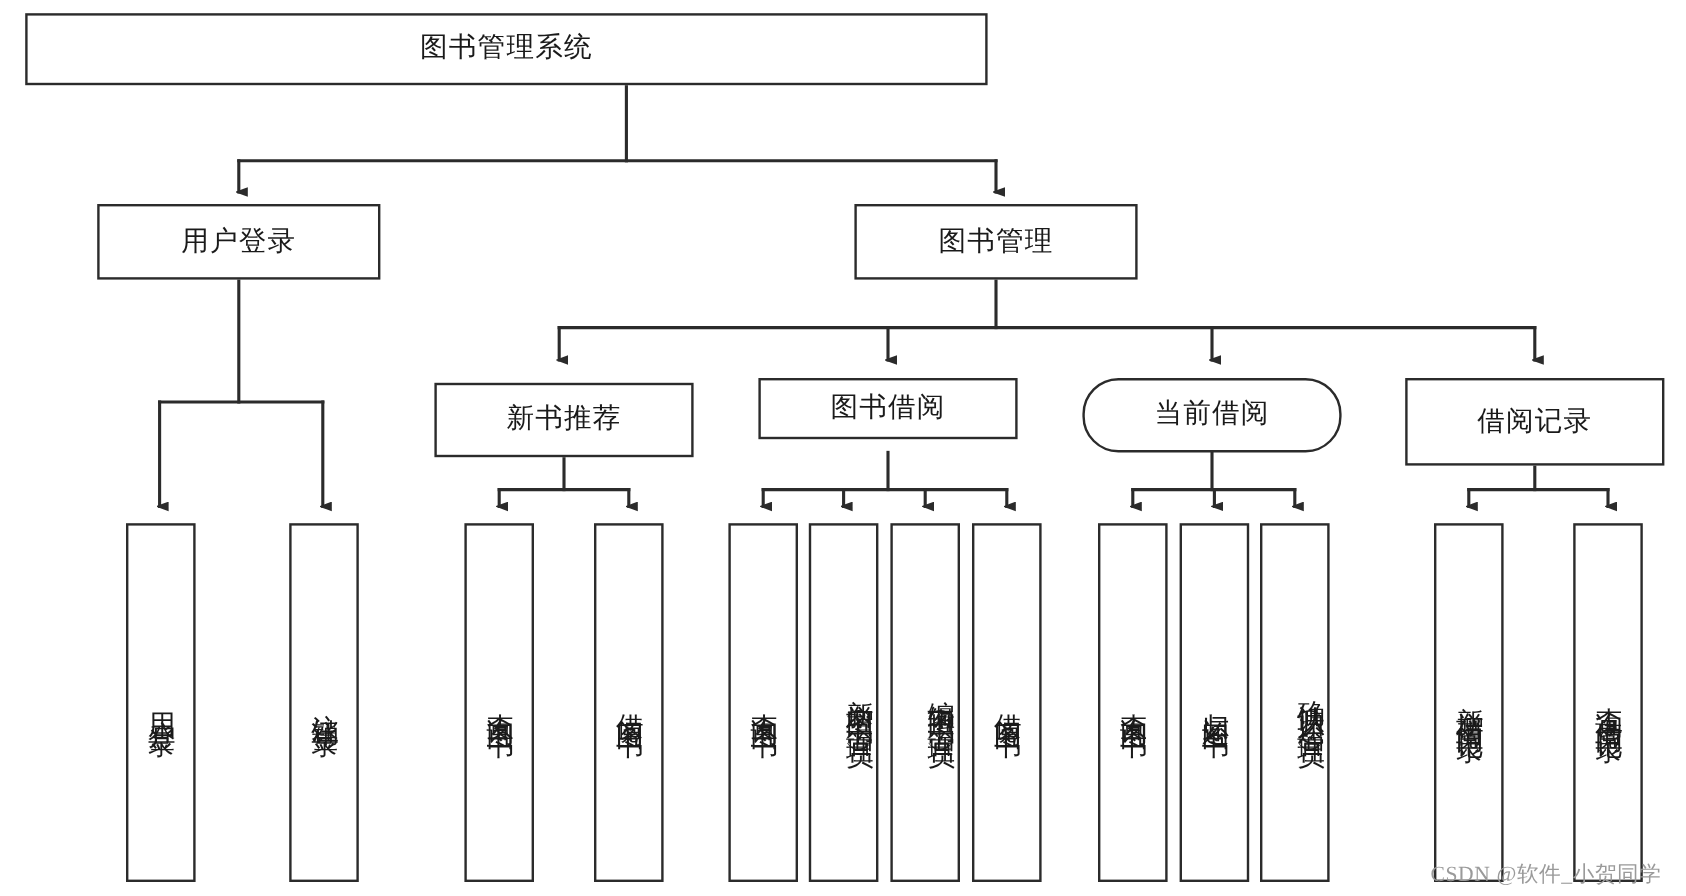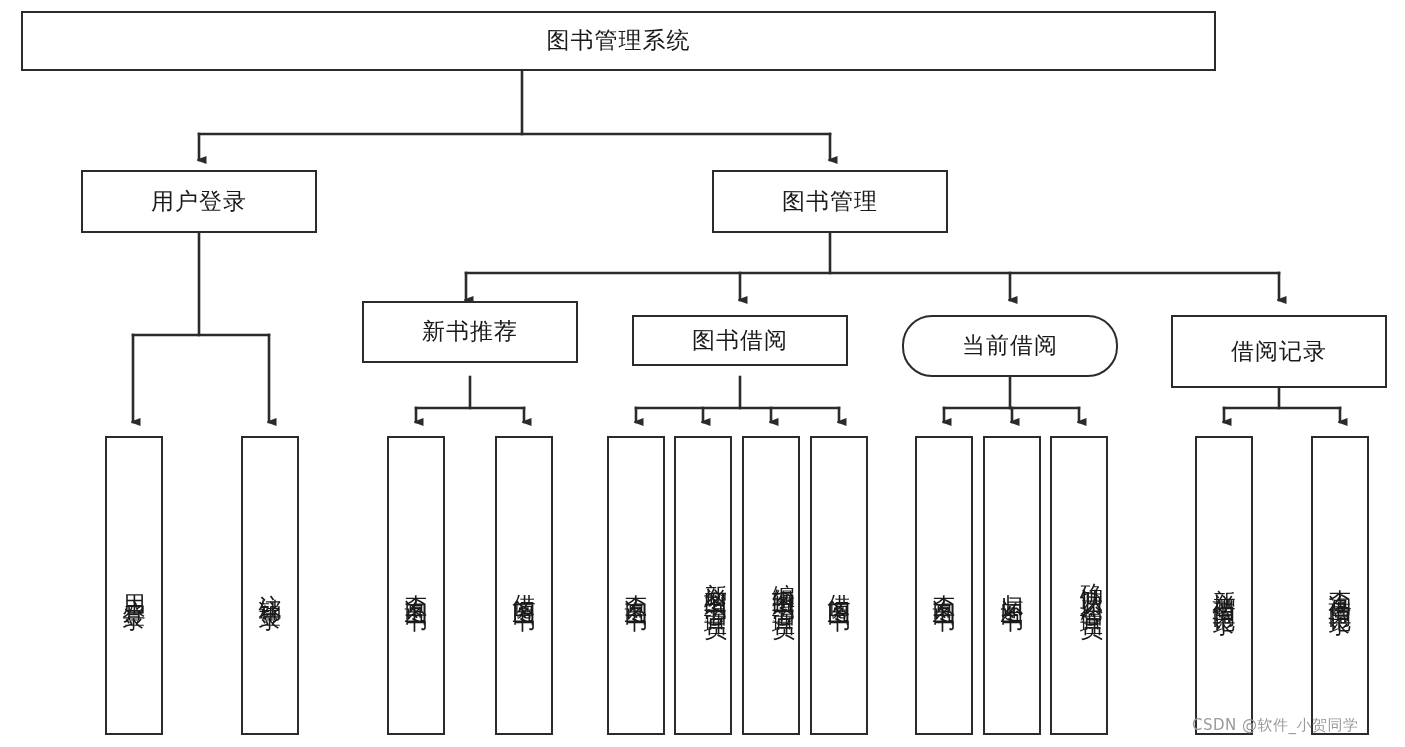--- a/index.html
+++ b/index.html
@@ -57,24 +57,25 @@
     padding-top: 4px;
   }
   .node-v.v-mid {
     align-items: center;
     padding-top: 0;
   }
   .watermark {
     position: absolute;
     left: 1192px;
     top: 716px;
-    font-size: 15px;
+    font-size: 18px;
     color: #9a9a9a;
     white-space: nowrap;
     letter-spacing: 0.5px;
+    font-family: Liberation Serif, serif;
   }
 </style>
 </head>
 <body>
 
 <div id="diagram-root">
 
   <svg id="edge-layer" viewBox="0 0 1405 747" xmlns="http://www.w3.org/2000/svg">
     <defs>
       <marker id="arrowhead" markerWidth="10" markerHeight="10" refX="4" refY="7.5" orient="auto" markerUnits="userSpaceOnUse">
@@ -118,33 +119,33 @@
       <path d="M1012,408 L1012,422" marker-end="url(#arrowhead)"></path>
       <path d="M1079,408 L1079,422" marker-end="url(#arrowhead)"></path>
 
       <path d="M1279,377 L1279,408"></path>
       <path d="M1224,408 L1340,408"></path>
       <path d="M1224,408 L1224,422" marker-end="url(#arrowhead)"></path>
       <path d="M1340,408 L1340,422" marker-end="url(#arrowhead)"></path>
     </g>
   </svg>
 
-  <div class="node node-h" style="left:21px; top:11px; width:1195px; height:60px;">
+  <div class="node node-h" style="left:21px; top:11px; width:802px; height:60px;">
     <span>图书管理系统</span>
   </div>
 
   <div class="node node-h" style="left:81px; top:170px; width:236px; height:63px;">
     <span>用户登录</span>
   </div>
 
   <div class="node node-h" style="left:712px; top:170px; width:236px; height:63px;">
     <span>图书管理</span>
   </div>
 
-  <div class="node node-h" style="left:362px; top:301px; width:216px; height:62px;">
+  <div class="node node-h" style="left:362px; top:319px; width:216px; height:62px;">
     <span>新书推荐</span>
   </div>
 
   <div class="node node-h" style="left:632px; top:315px; width:216px; height:51px;">
     <span>图书借阅</span>
   </div>
 
   <div class="node node-h" style="left:902px; top:315px; width:216px; height:62px;border-radius:30px;">
     <span>当前借阅</span>
   </div>

